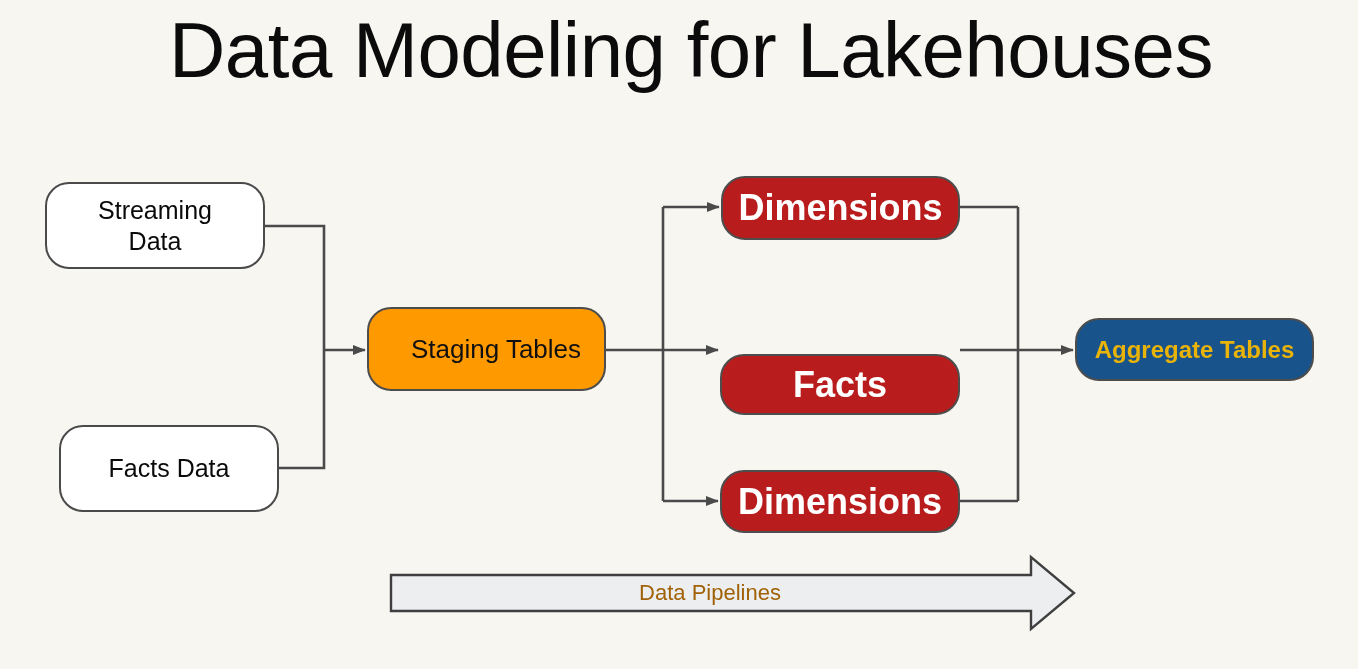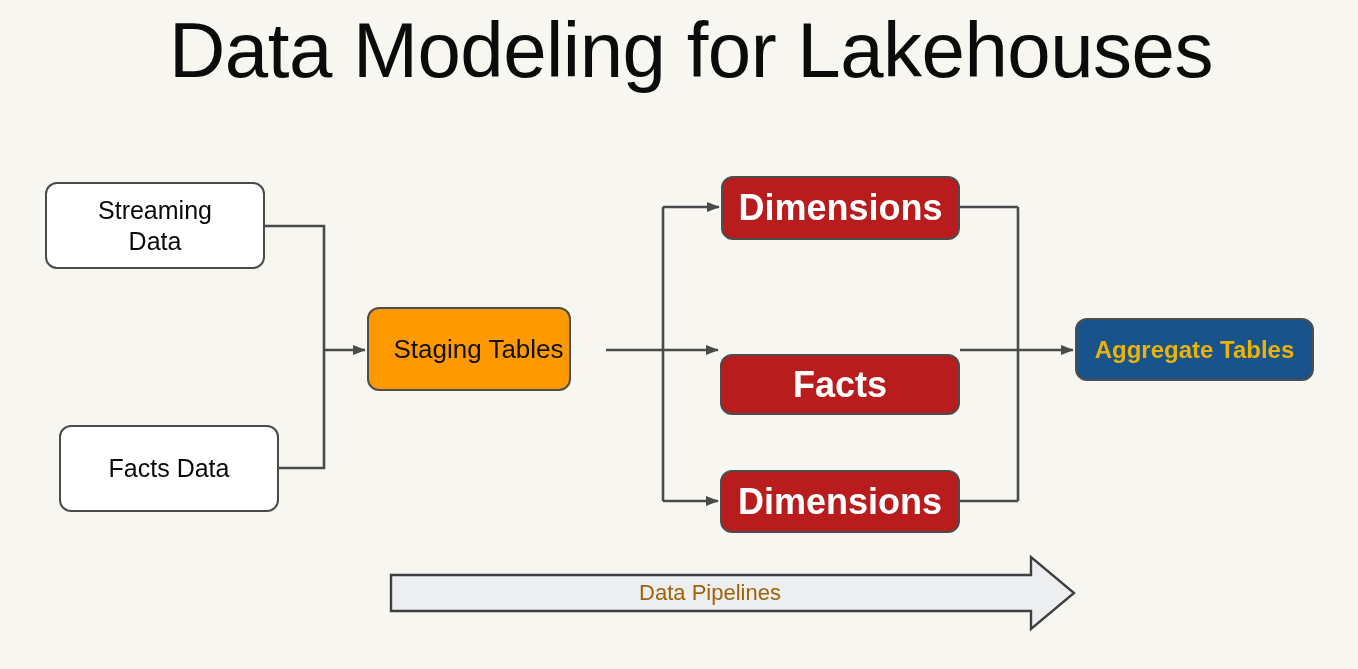--- a/index.html
+++ b/index.html
@@ -40,21 +40,21 @@
     white-space: nowrap;
     padding-left: 12px;
   }
   .node {
     position: absolute;
     box-sizing: border-box;
     display: flex;
     align-items: center;
     justify-content: center;
     text-align: center;
-    border-radius: 12px;
+    border-radius: 24px;
     border: 2px solid #4d4d4d;
   }
   .node .lbl { display: block; }
   .node-white {
     background: #ffffff;
     color: #0a0a0a;
     font-size: 25px;
     line-height: 31px;
     font-weight: 400;
     border-color: #4a4a4a;
@@ -75,21 +75,21 @@
   }
   .node-blue {
     background: #19538c;
     color: #eab308;
     font-size: 24px;
     font-weight: bold;
     border-color: #4d4d4d;
   }
   #n-streaming { left: 45px;  top: 182px; width: 220px; height: 87px; }
   #n-batch     { left: 59px;  top: 425px; width: 220px; height: 87px; }
-  #n-staging   { left: 367px; top: 307px; width: 204px; height: 84px; padding-left: 19px; }
+  #n-staging   { left: 367px; top: 307px; width: 239px; height: 84px; padding-left: 19px; }
   #n-dim-top   { left: 721px; top: 176px; width: 239px; height: 64px; }
   #n-facts     { left: 720px; top: 320px; width: 240px; height: 61px; margin-top: 34px; }
   #n-dim-bot   { left: 720px; top: 470px; width: 240px; height: 63px; }
   #n-agg       { left: 1075px; top: 318px; width: 239px; height: 63px; }
 
   .pipeline-label {
     position: absolute;
     left: 390px;
     top: 574px;
     width: 640px;

